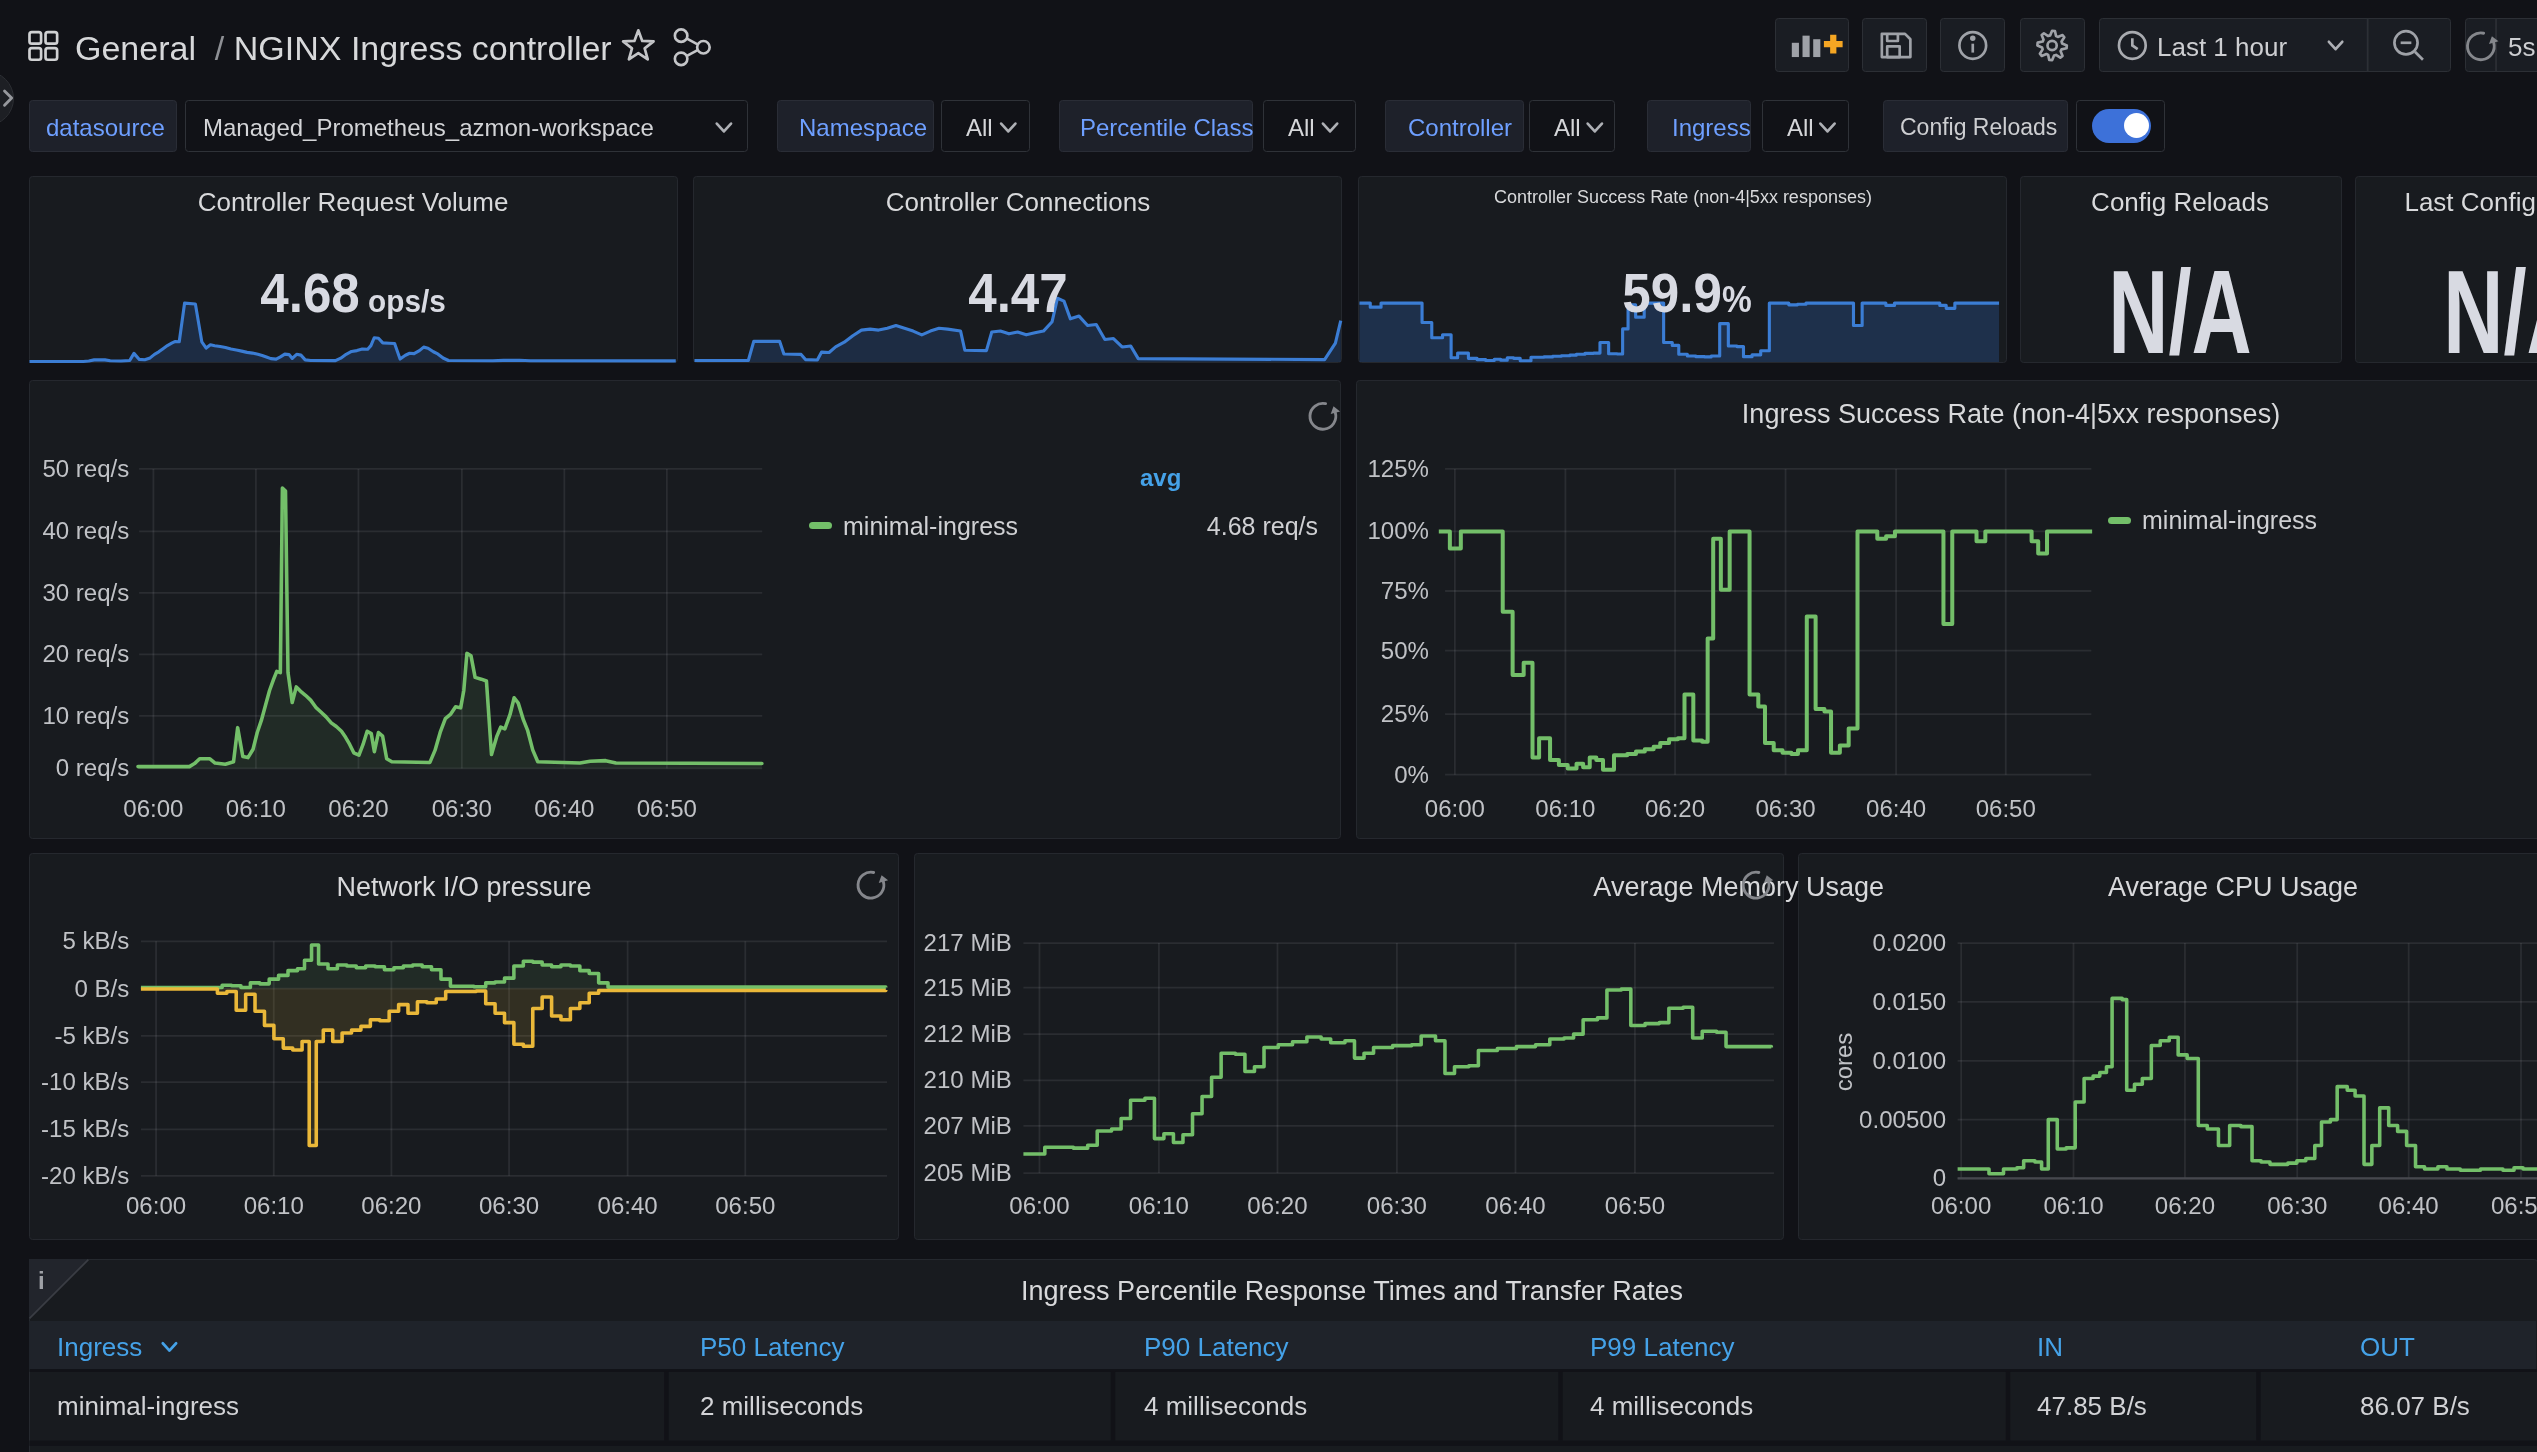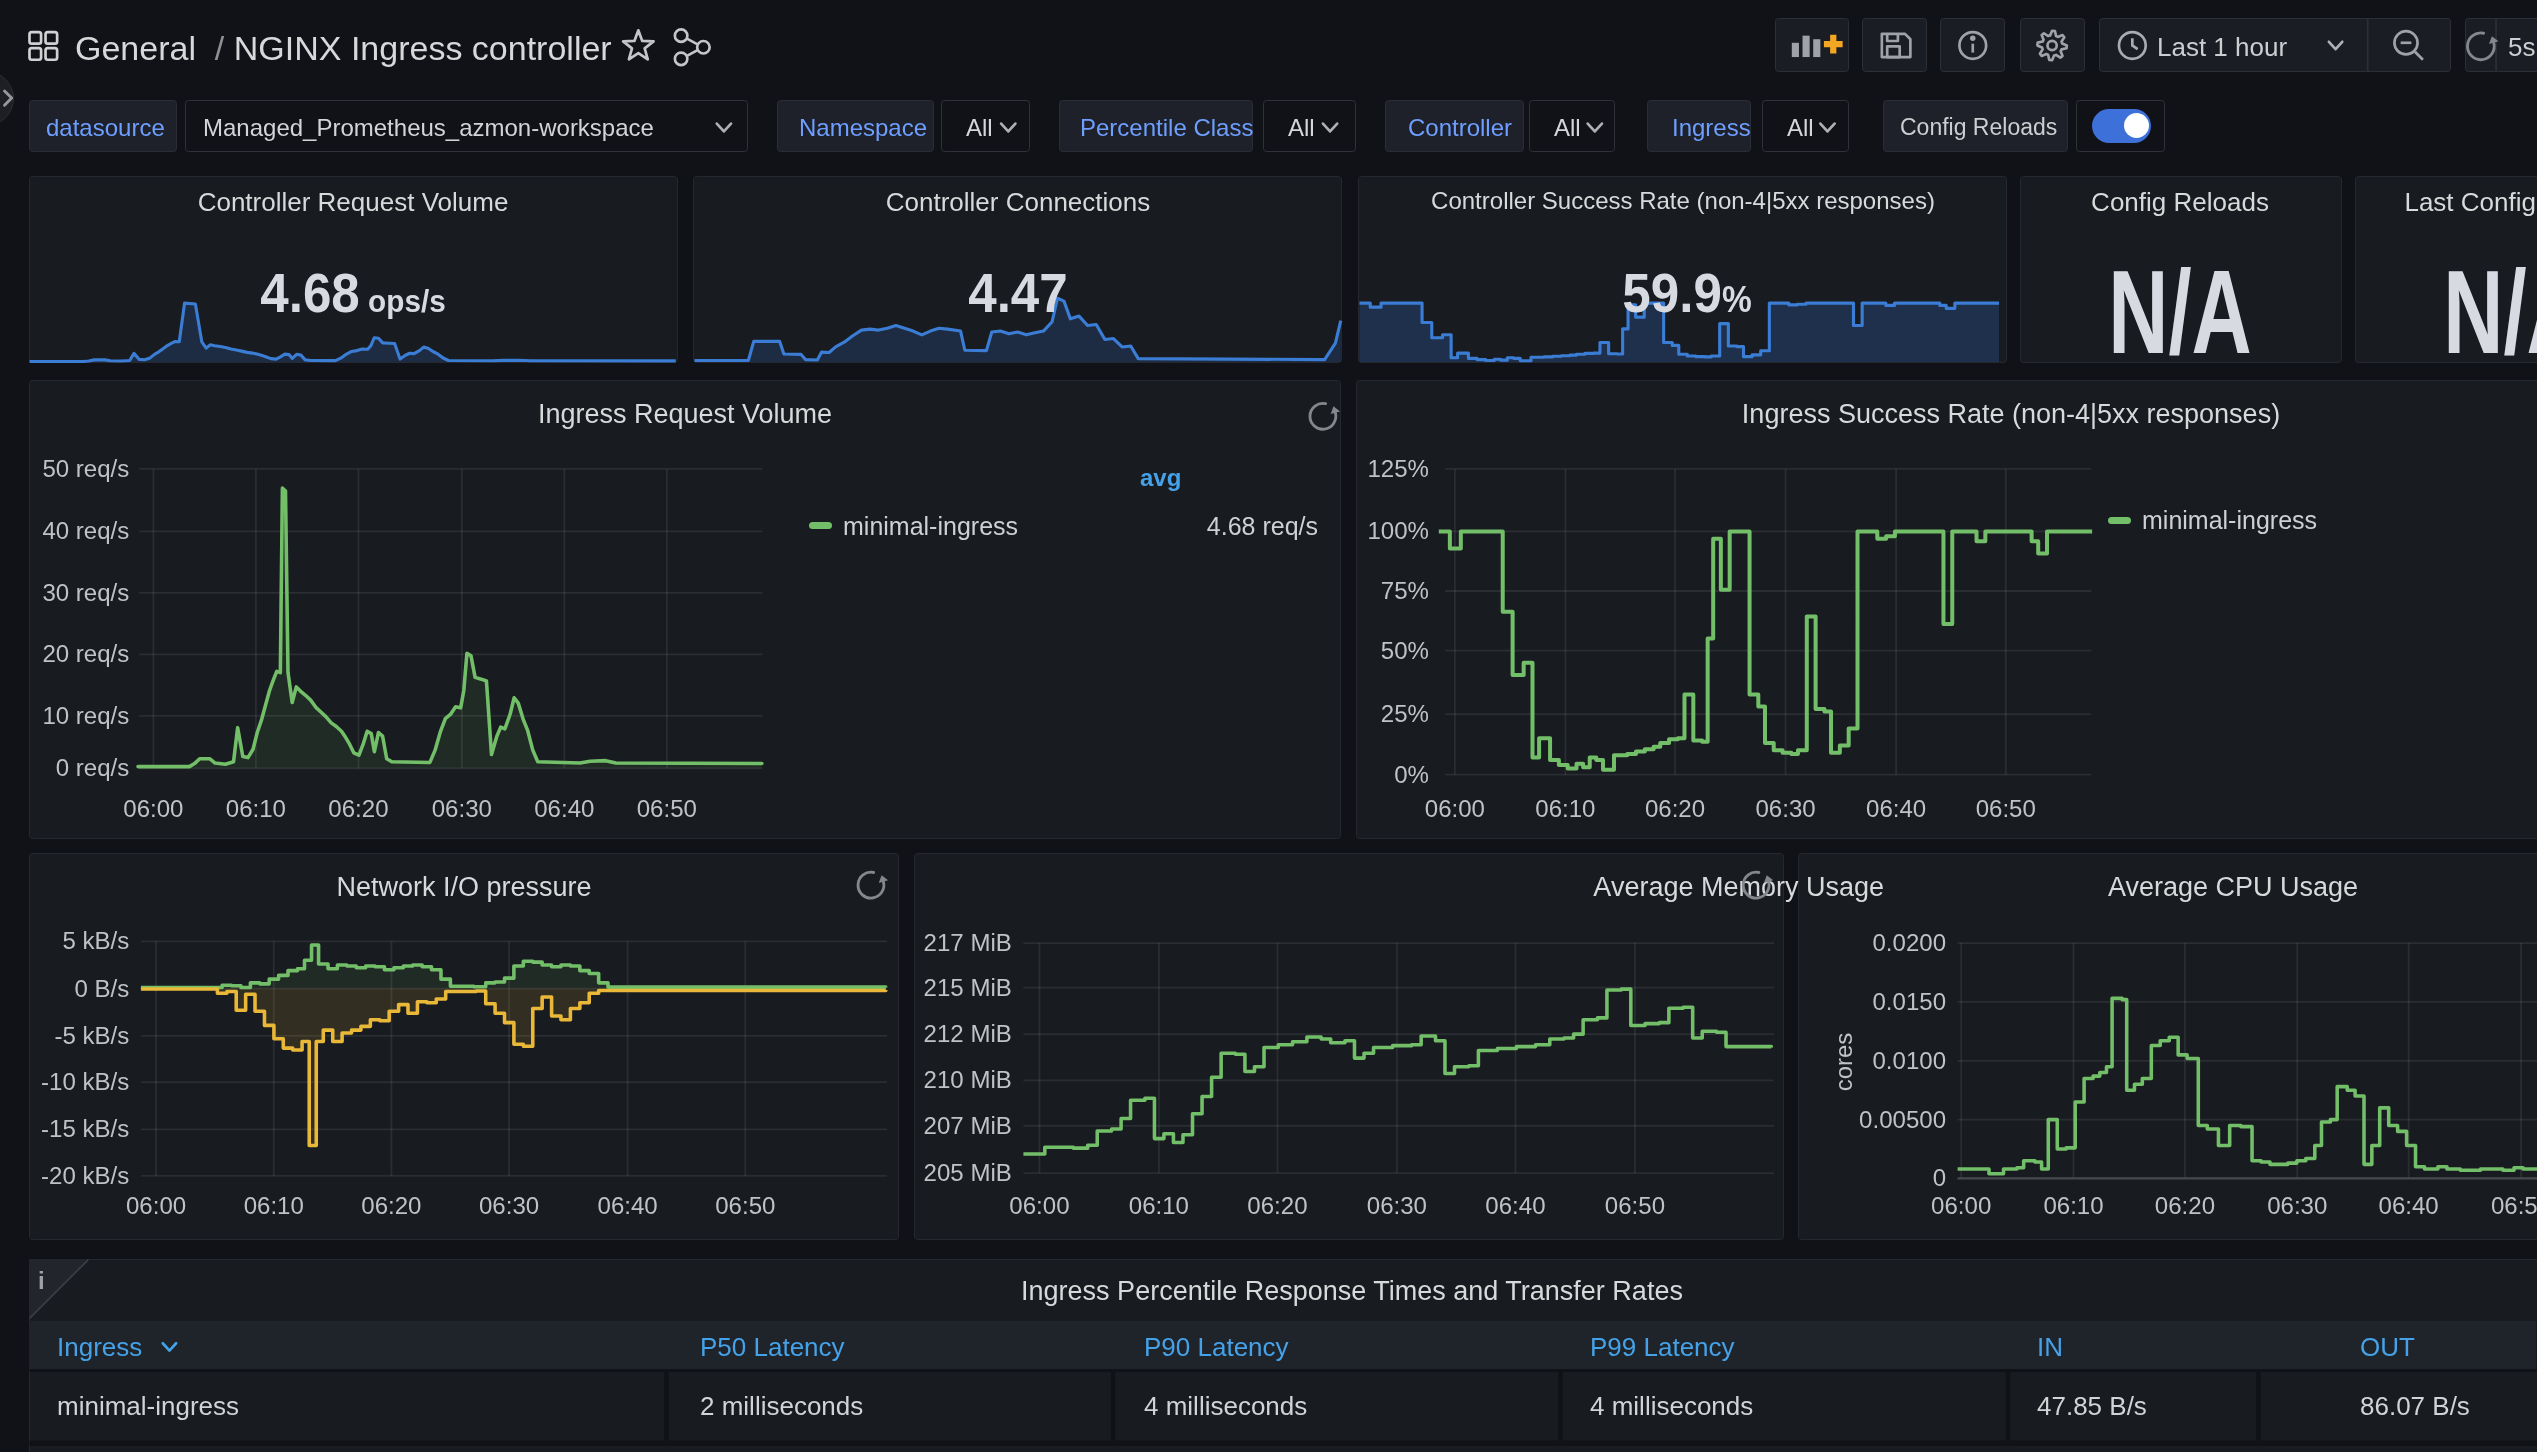--- a/index.html
+++ b/index.html
@@ -48,24 +48,23 @@
     <div style="position:absolute;left:2020px;top:176px;width:322px;height:187px;background:#181b1f;border:0.9px solid #25282e;border-radius:3.6px"></div>
     <div style="position:absolute;left:2355px;top:176px;width:321px;height:187px;background:#181b1f;border:0.9px solid #25282e;border-radius:3.6px"></div>
     <div style="position:absolute;left:28.5px;top:380px;width:1312px;height:459px;background:#181b1f;border:0.9px solid #25282e;border-radius:3.6px"></div>
     <div style="position:absolute;left:1356px;top:380px;width:1311px;height:459px;background:#181b1f;border:0.9px solid #25282e;border-radius:3.6px"></div>
     <div style="position:absolute;left:28.5px;top:853px;width:870px;height:387px;background:#181b1f;border:0.9px solid #25282e;border-radius:3.6px"></div>
     <div style="position:absolute;left:914px;top:853px;width:870px;height:387px;background:#181b1f;border:0.9px solid #25282e;border-radius:3.6px"></div>
     <div style="position:absolute;left:1798px;top:853px;width:870px;height:387px;background:#181b1f;border:0.9px solid #25282e;border-radius:3.6px"></div>
     <div style="position:absolute;left:28.5px;top:1259px;width:2509px;height:205px;background:#181b1f;border:0.9px solid #25282e;border-radius:3.6px"></div>
     <div style="position:absolute;left:-182px;top:187px;width:1070px;text-align:center;font-size:26px;font-weight:500;color:#d8d9db;white-space:nowrap">Controller Request Volume</div>
     <div style="position:absolute;left:483px;top:187px;width:1070px;text-align:center;font-size:26px;font-weight:500;color:#d8d9db;white-space:nowrap">Controller Connections</div>
-    <div style="position:absolute;left:1148px;top:187px;width:1070px;text-align:center;font-size:24px;font-weight:500;color:#d8d9db;white-space:nowrap">Controller Success Rate (non-4|5xx responses)</div>
+    <div style="position:absolute;left:1148px;top:187px;width:1070px;text-align:center;font-size:18px;font-weight:500;color:#d8d9db;white-space:nowrap">Controller Success Rate (non-4|5xx responses)</div>
     <div style="position:absolute;left:1645px;top:187px;width:1070px;text-align:center;font-size:26px;font-weight:500;color:#d8d9db;white-space:nowrap">Config Reloads</div>
     <div style="position:absolute;left:1980px;top:187px;width:1070px;text-align:center;font-size:26px;font-weight:500;color:#d8d9db;white-space:nowrap">Last Config Reload</div>
-    <div style="position:absolute;left:150px;top:399px;width:1070px;text-align:center;font-size:27px;font-weight:500;color:#d8d9db;white-space:nowrap">Ingress Request Volume</div>
     <div style="position:absolute;left:1140px;top:464px;width:178px;text-align:left;font-size:24px;font-weight:600;color:#45a2e8">avg</div>
     <div style="position:absolute;left:809px;top:522px;width:23px;height:7.1px;border-radius:3.6px;background:#73bf69"></div>
     <div style="position:absolute;left:843px;top:512px;font-size:25px;color:#cfd0d3">minimal-ingress</div>
     <div style="position:absolute;left:1051px;top:512px;width:267px;text-align:right;font-size:25px;color:#cfd0d3">4.68 req/s</div>
     <div style="position:absolute;left:1476px;top:399px;width:1070px;text-align:center;font-size:27px;font-weight:500;color:#d8d9db;white-space:nowrap">Ingress Success Rate (non-4|5xx responses)</div>
     <div style="position:absolute;left:2108px;top:517px;width:23px;height:7.1px;border-radius:3.6px;background:#73bf69"></div>
     <div style="position:absolute;left:2142px;top:506px;font-size:25px;color:#cfd0d3">minimal-ingress</div>
     <div style="position:absolute;left:-71px;top:872px;width:1070px;text-align:center;font-size:27px;font-weight:500;color:#d8d9db;white-space:nowrap">Network I/O pressure</div>
     <div style="position:absolute;left:814px;top:872px;width:1070px;text-align:right;font-size:27px;font-weight:500;color:#d8d9db;white-space:nowrap">Average Memory Usage</div>
     <div style="position:absolute;left:1698px;top:872px;width:1070px;text-align:center;font-size:27px;font-weight:500;color:#d8d9db;white-space:nowrap">Average CPU Usage</div>

